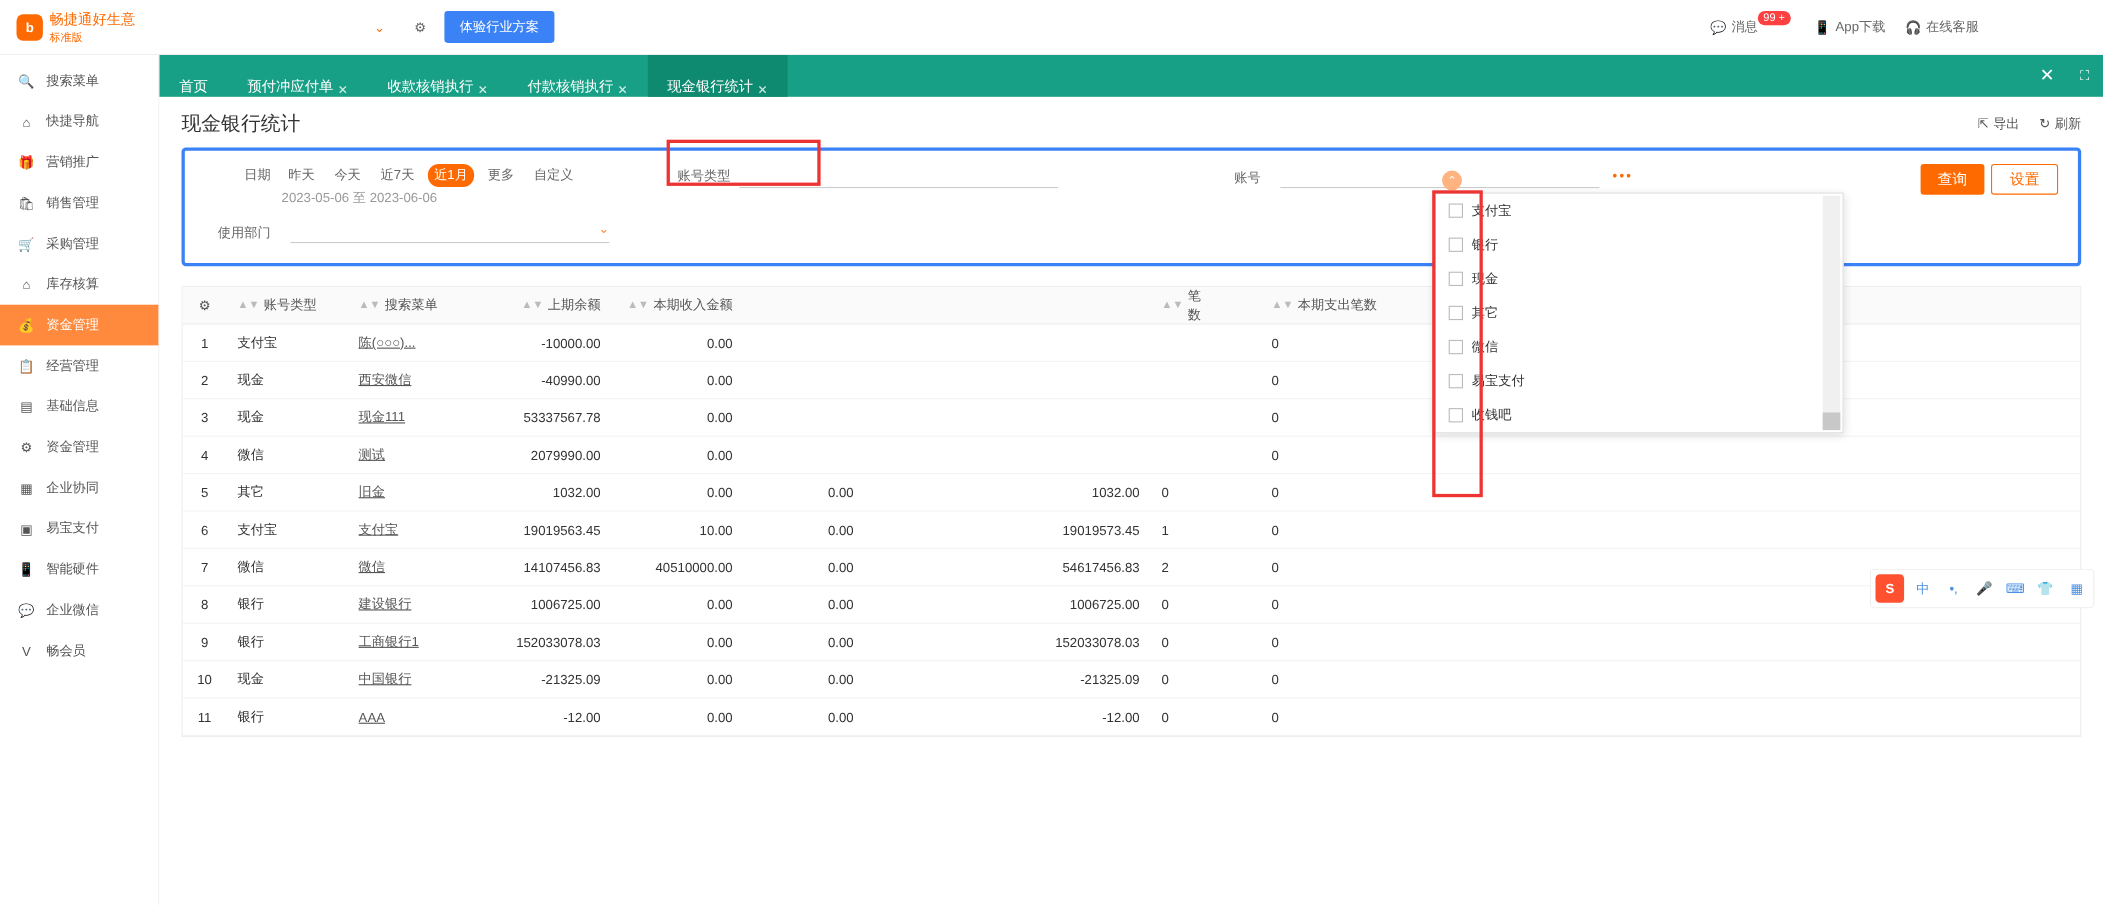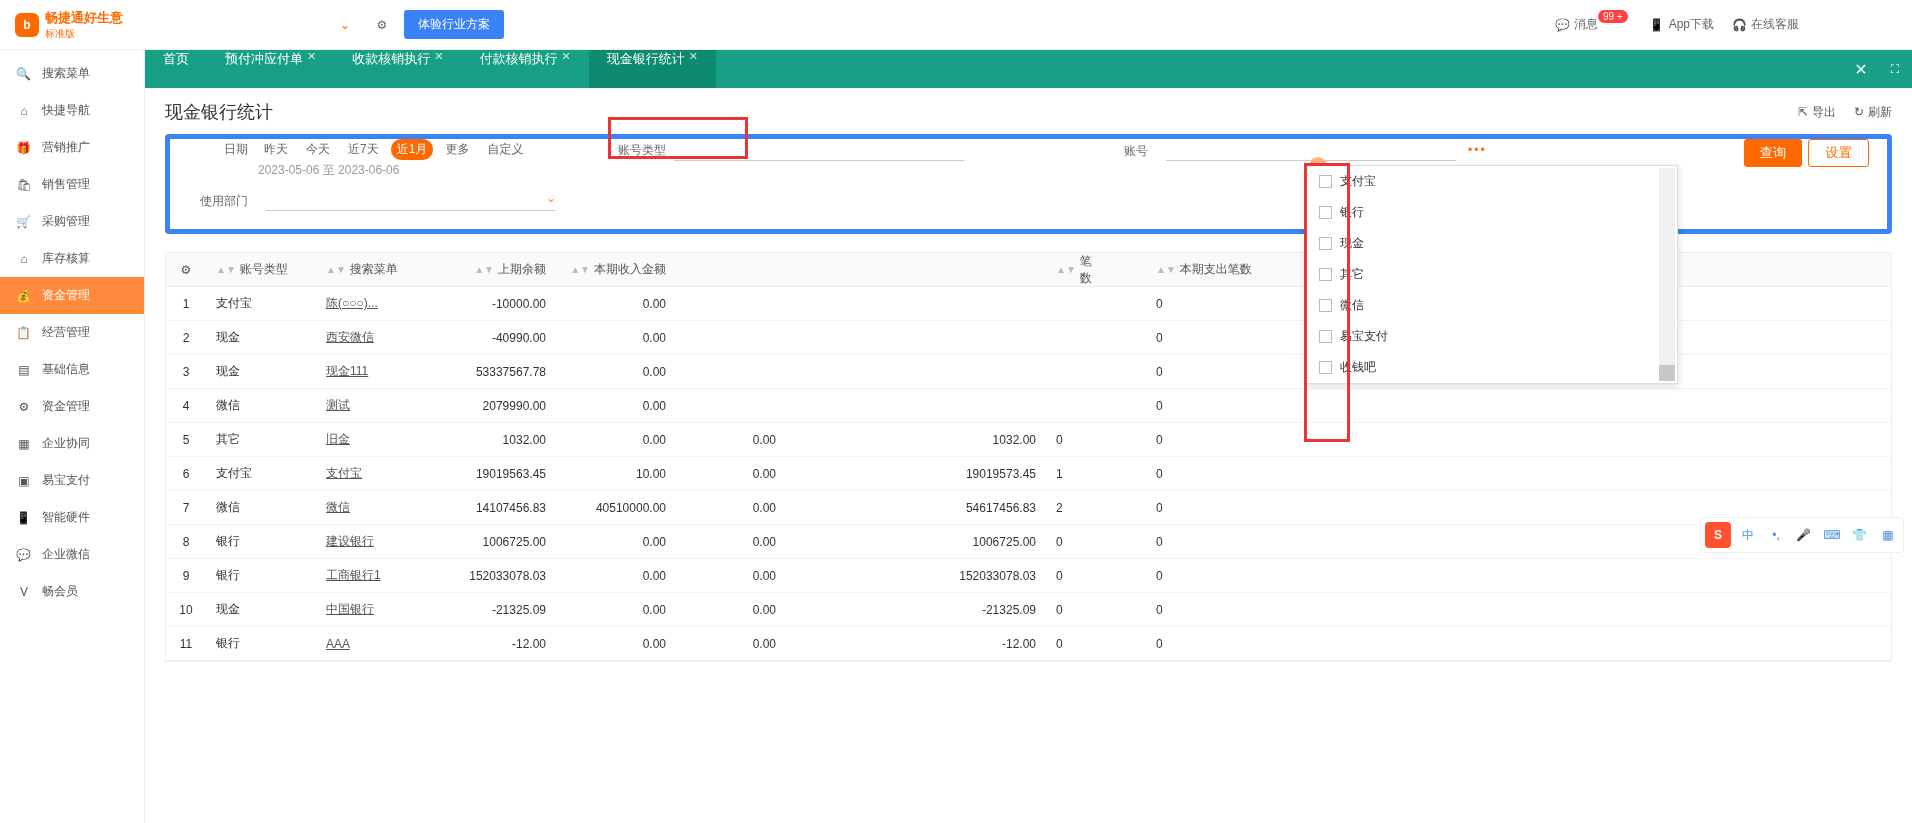--- a/index.html
+++ b/index.html
@@ -1,47 +1,47 @@
 <!DOCTYPE html>
 <html><head>
 <meta charset="utf-8">
 <style>
 *{margin:0;padding:0;box-sizing:border-box;font-family:"Microsoft YaHei","PingFang SC",sans-serif}
 body{background:#fff;font-size:12px;color:#333;width:1912px;height:823px;overflow:hidden;position:relative}
 .top-header{height:50px;display:flex;align-items:center;padding:0 15px;border-bottom:1px solid #eee}
 .logo-area{display:flex;align-items:center;width:145px}
 .logo-icon{width:24px;height:24px;background:#ff6a00;border-radius:6px;margin-right:6px;display:flex;align-items:center;justify-content:center;color:#fff;font-weight:bold}
-.logo-text{color:#ff6a00;font-size:13px;font-weight:700}
+.logo-text{color:#ff6a00;font-size:13px;font-weight:400}
 .logo-sub{color:#ff6a00;font-size:10px}
 .org-sel{width:200px;height:28px;border:none;display:flex;align-items:center;color:#999;padding:0 10px;position:relative}
 .org-sel .chev{color:#ff6a00;margin-left:auto}
 .gear-btn{width:28px;height:28px;display:flex;align-items:center;justify-content:center;color:#666;margin:0 8px;cursor:pointer}
 .orange-btn{background:#3b82f6;color:#fff;border:none;padding:6px 14px;border-radius:3px;cursor:pointer;font-size:12px}
 .top-right{margin-left:auto;display:flex;align-items:center;gap:18px;color:#666}
 .top-right-item{display:flex;align-items:center;gap:4px;cursor:pointer}
 .badge{background:#ff4040;color:#fff;border-radius:8px;padding:1px 5px;font-size:10px;position:relative;top:-8px;left:-4px}
 .layout{display:flex;height:calc(100% - 50px)}
 .sidebar{width:145px;background:#fff;border-right:1px solid #eee;padding-top:5px}
 .side-item{display:flex;align-items:center;padding:10px 16px;color:#555;cursor:pointer;gap:10px}
 .side-item.active{background:#ff8a3d;color:#fff}
 .side-icon{width:16px;height:16px;display:inline-flex;align-items:center;justify-content:center}
 .main{flex:1;display:flex;flex-direction:column;background:#f5f5f5}
 .tabs{height:38px;background:#17a085;display:flex;align-items:center;color:#fff;position:relative}
-.tab{padding:0 18px;height:100%;display:flex;align-items:flex-start;gap:4px;cursor:pointer;font-size:13px}
+.tab{padding:0 18px;height:100%;display:flex;align-items:flex-end;gap:4px;cursor:pointer;font-size:13px}
 .tab.active{background:#0d8a70}
 .tab .close{font-size:11px;opacity:.8}
 .tabs-right{margin-left:auto;display:flex;align-items:center}
 .tab-close-btn{width:34px;height:34px;display:flex;align-items:center;justify-content:center;cursor:pointer;color:#fff;font-size:16px}
 .tab-full-btn{width:34px;height:34px;display:flex;align-items:center;justify-content:center;cursor:pointer;color:#fff}
 .page{flex:1;background:#fff;margin:0;padding:12px 20px;overflow:auto}
 .page-head{display:flex;align-items:center;margin-bottom:10px}
 .page-title{font-size:18px;font-weight:500;color:#333}
 .page-actions{margin-left:auto;display:flex;gap:18px;color:#555}
 .pa-item{display:flex;align-items:center;gap:4px;cursor:pointer}
-.filters{border:5px solid #3b82f6;border-radius:4px;padding:0 18px 8px;position:relative}
+.filters{border:3px solid #3b82f6;border-radius:4px;padding:12px 18px 8px;position:relative}
 .frow{display:flex;align-items:flex-start;margin-bottom:10px}
 .fgroup{display:flex;align-items:flex-start;width:430px}
 .flabel{width:70px;text-align:right;color:#666;padding-top:2px;padding-right:10px}
 .date-opts{display:flex;flex-direction:column}
 .date-chips{display:flex;gap:6px;align-items:center;color:#666}
 .date-chips span{cursor:pointer;padding:2px 6px}
 .date-chips .active{background:#ff6a00;color:#fff;border-radius:10px}
 .date-range{color:#999;margin-top:2px}
 .type-field{position:relative;width:430px}
 .type-input-box{border:3px solid #e33;width:140px;height:42px;display:flex;align-items:flex-end;padding-bottom:6px;padding-left:50px;position:absolute;left:-10px;top:-22px;pointer-events:none}

